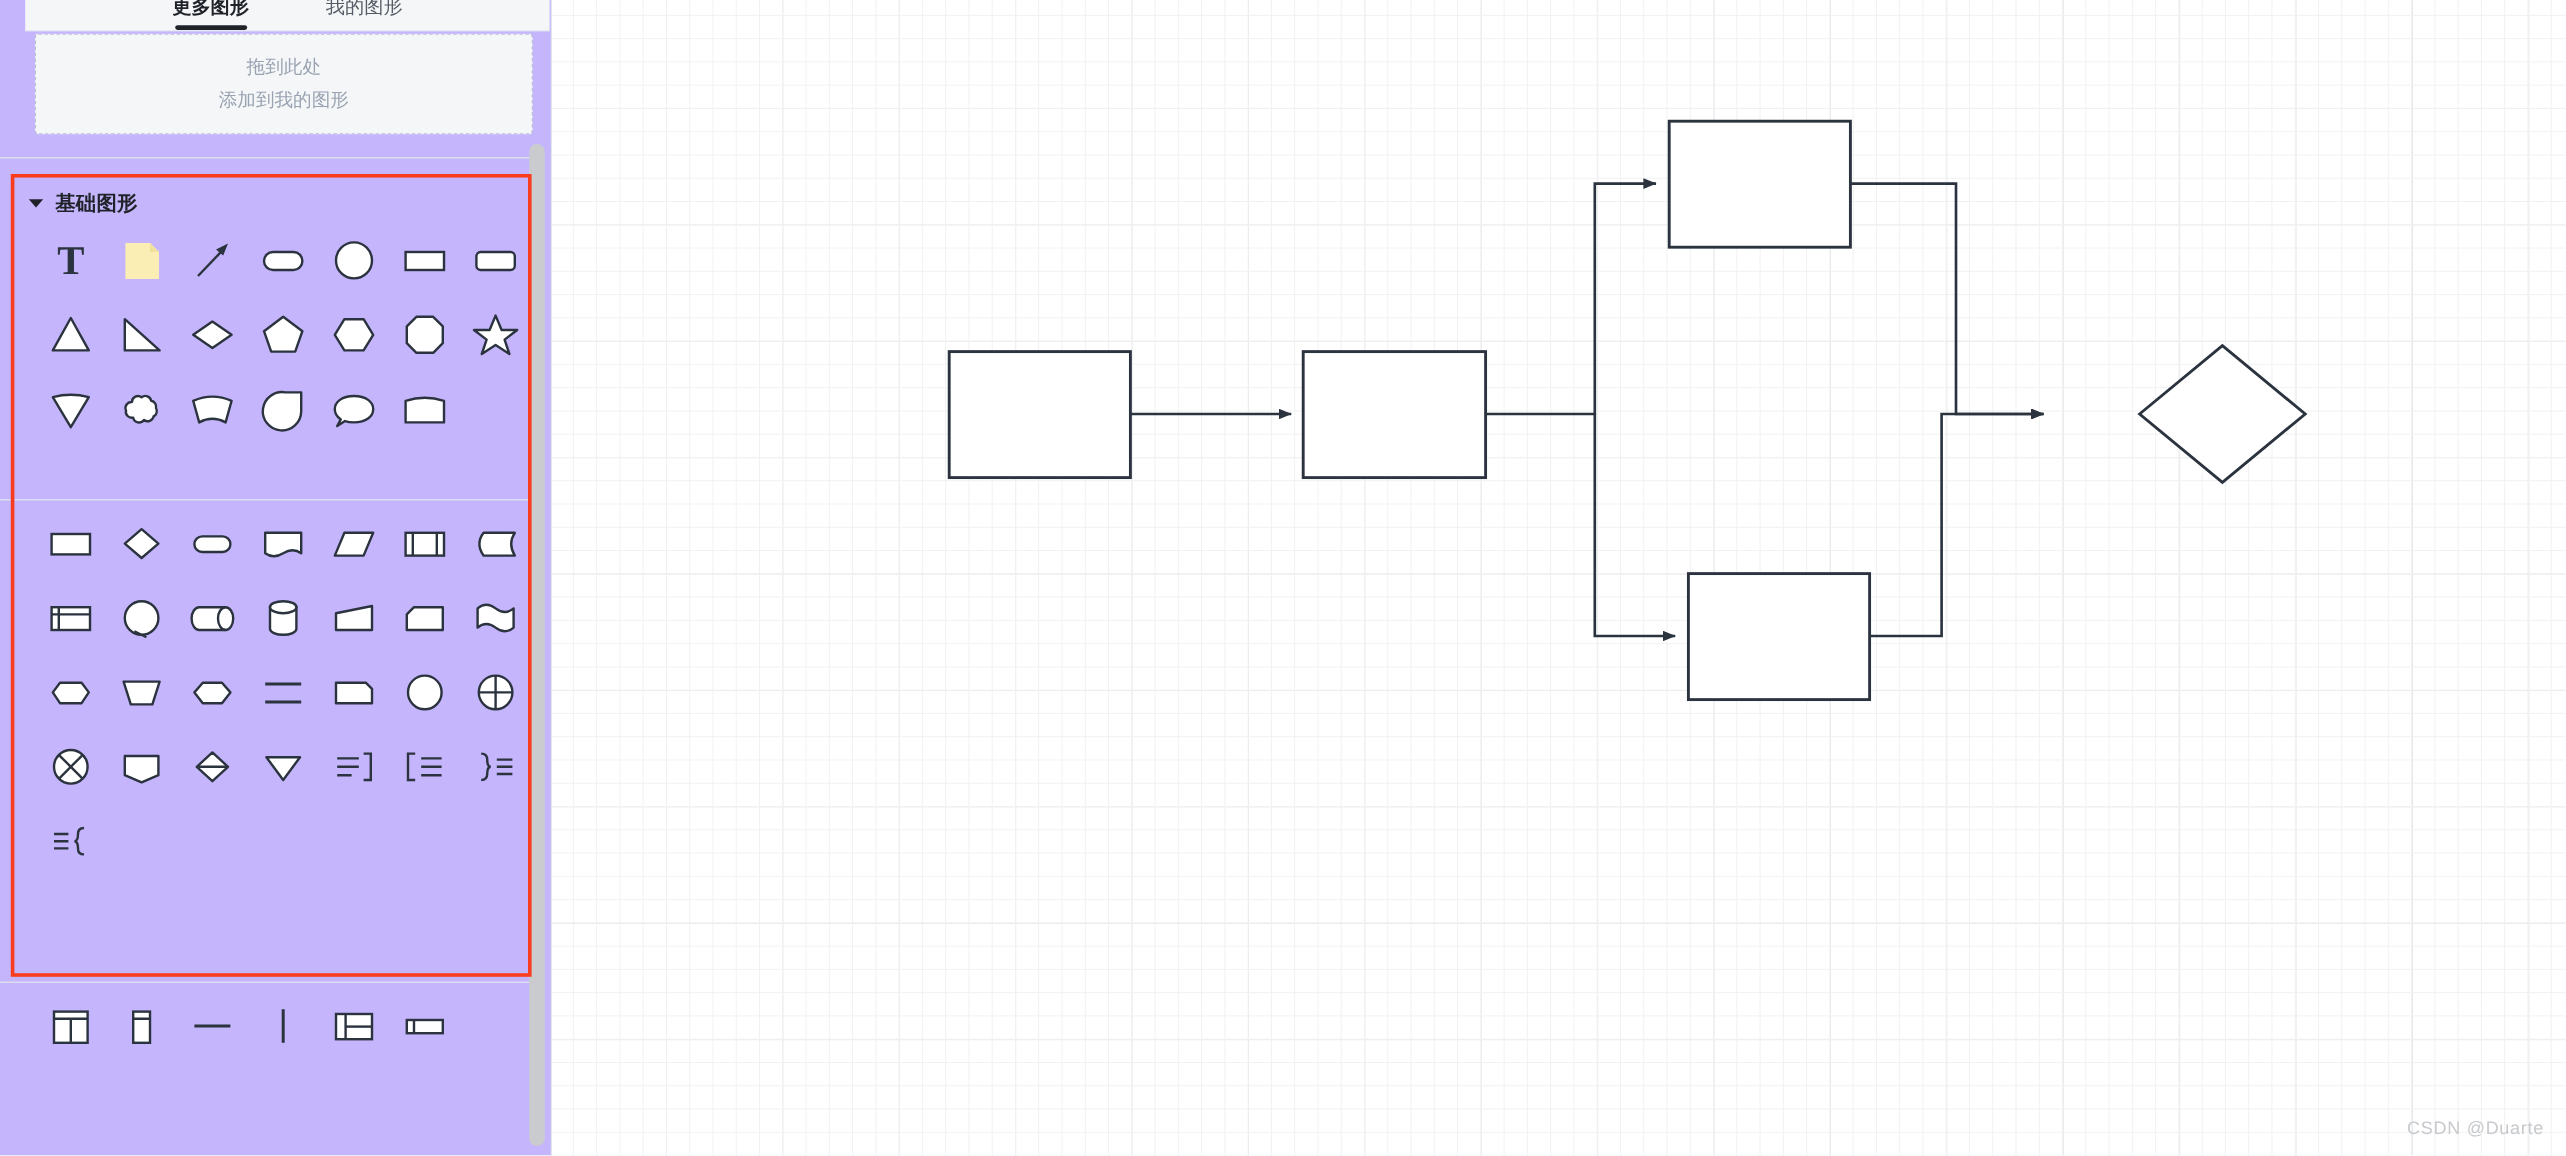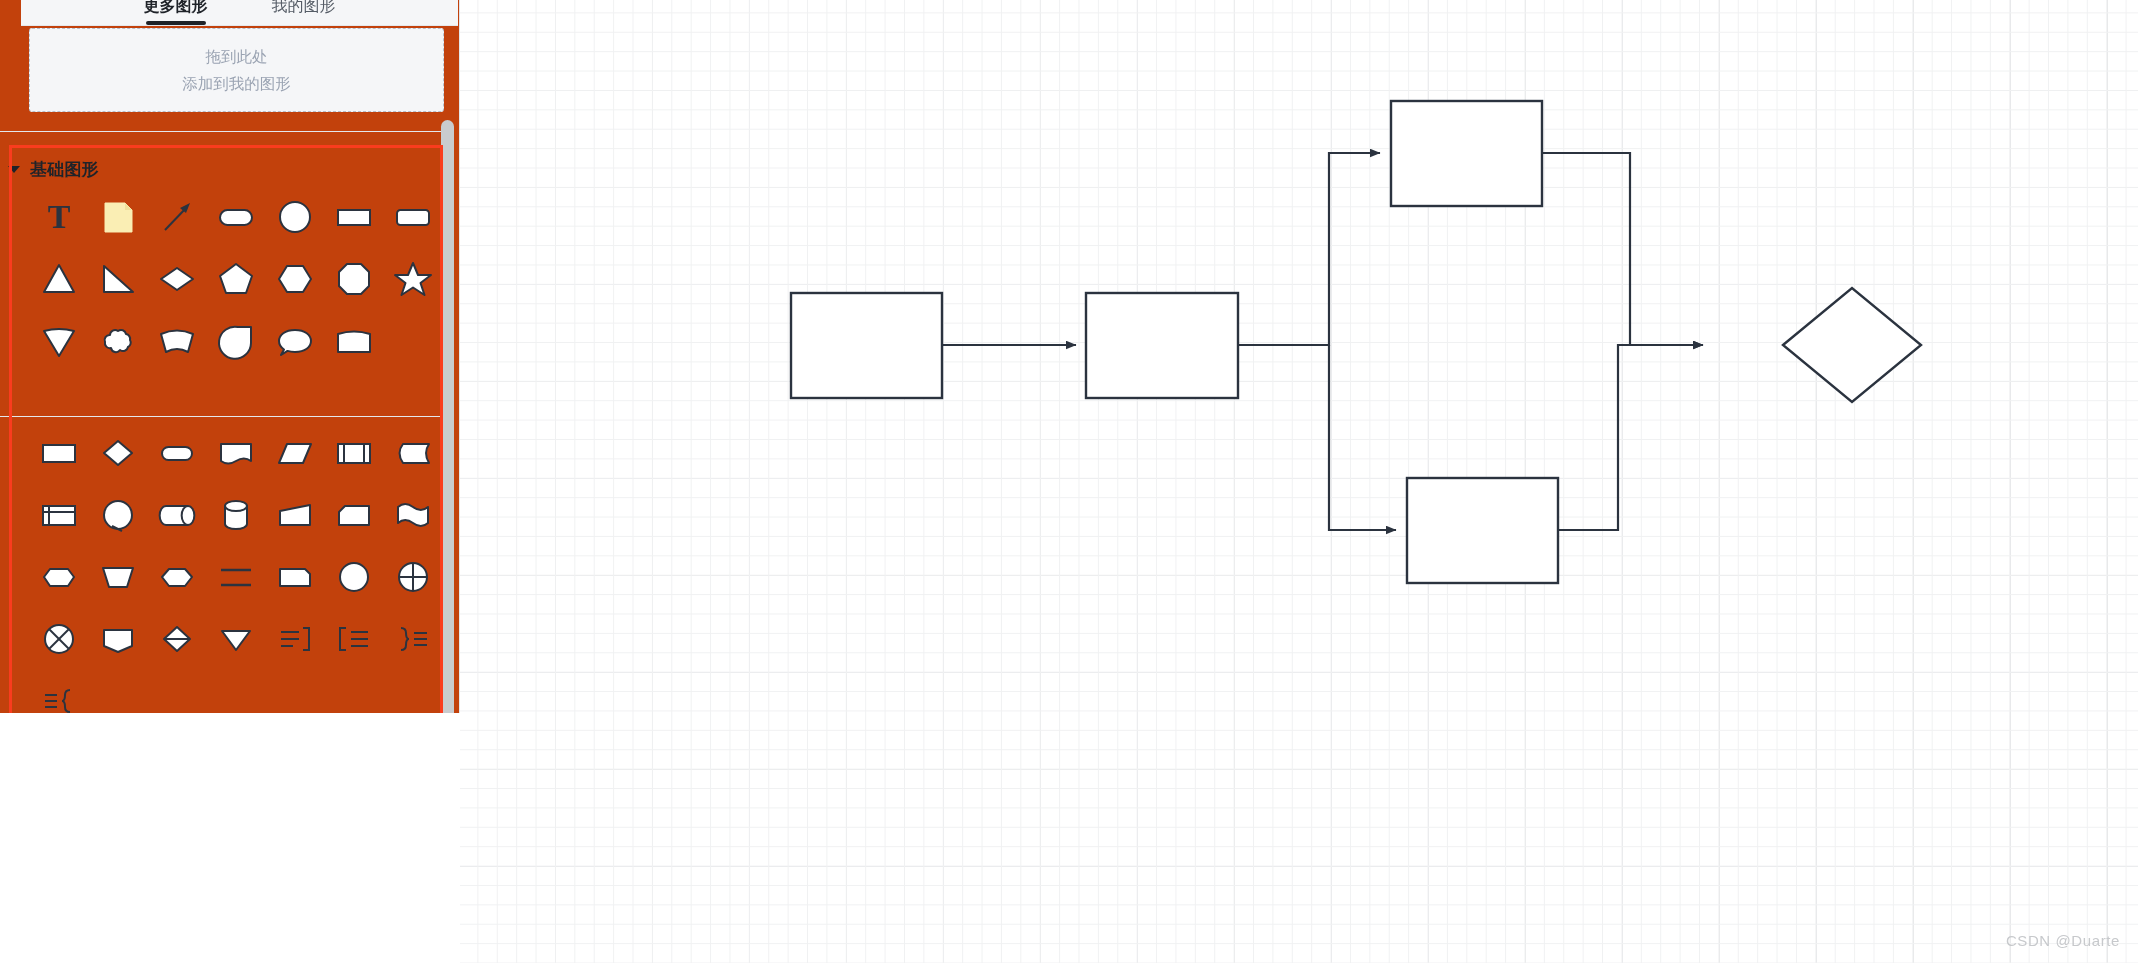--- a/index.html
+++ b/index.html
@@ -15,22 +15,22 @@
     position: relative;
     width: 2138px; height: 963px;
     display: flex;
     background: #ffffff;
   }
 
   
   #sidebar {
     position: relative;
     width: 460px;
-    height: 713px;
-    background: #c2410c;
+    height: 963px;
+    background: #c4b5fd;
     border-right: 1px solid #e2e5ea;
     flex: 0 0 460px;
     overflow: hidden;
   }
 
   
   .tabstrip {
     position: absolute;
     left: 21px; top: -26px;
     width: 437px; height: 52px;
@@ -90,21 +90,21 @@
     pointer-events: none;
     z-index: 30;
   }
 
   
   .section { position: absolute; left: 0; width: 443px; }
   .section-header {
     display: flex;
     align-items: center;
     gap: 10px;
-    padding-left: 8px;
+    padding-left: 24px;
     height: 34px;
   }
   .caret {
     width: 0; height: 0;
     border-left: 6px solid transparent;
     border-right: 6px solid transparent;
     border-top: 7px solid #1f2329;
   }
   .section-title {
     font-size: 17px;

